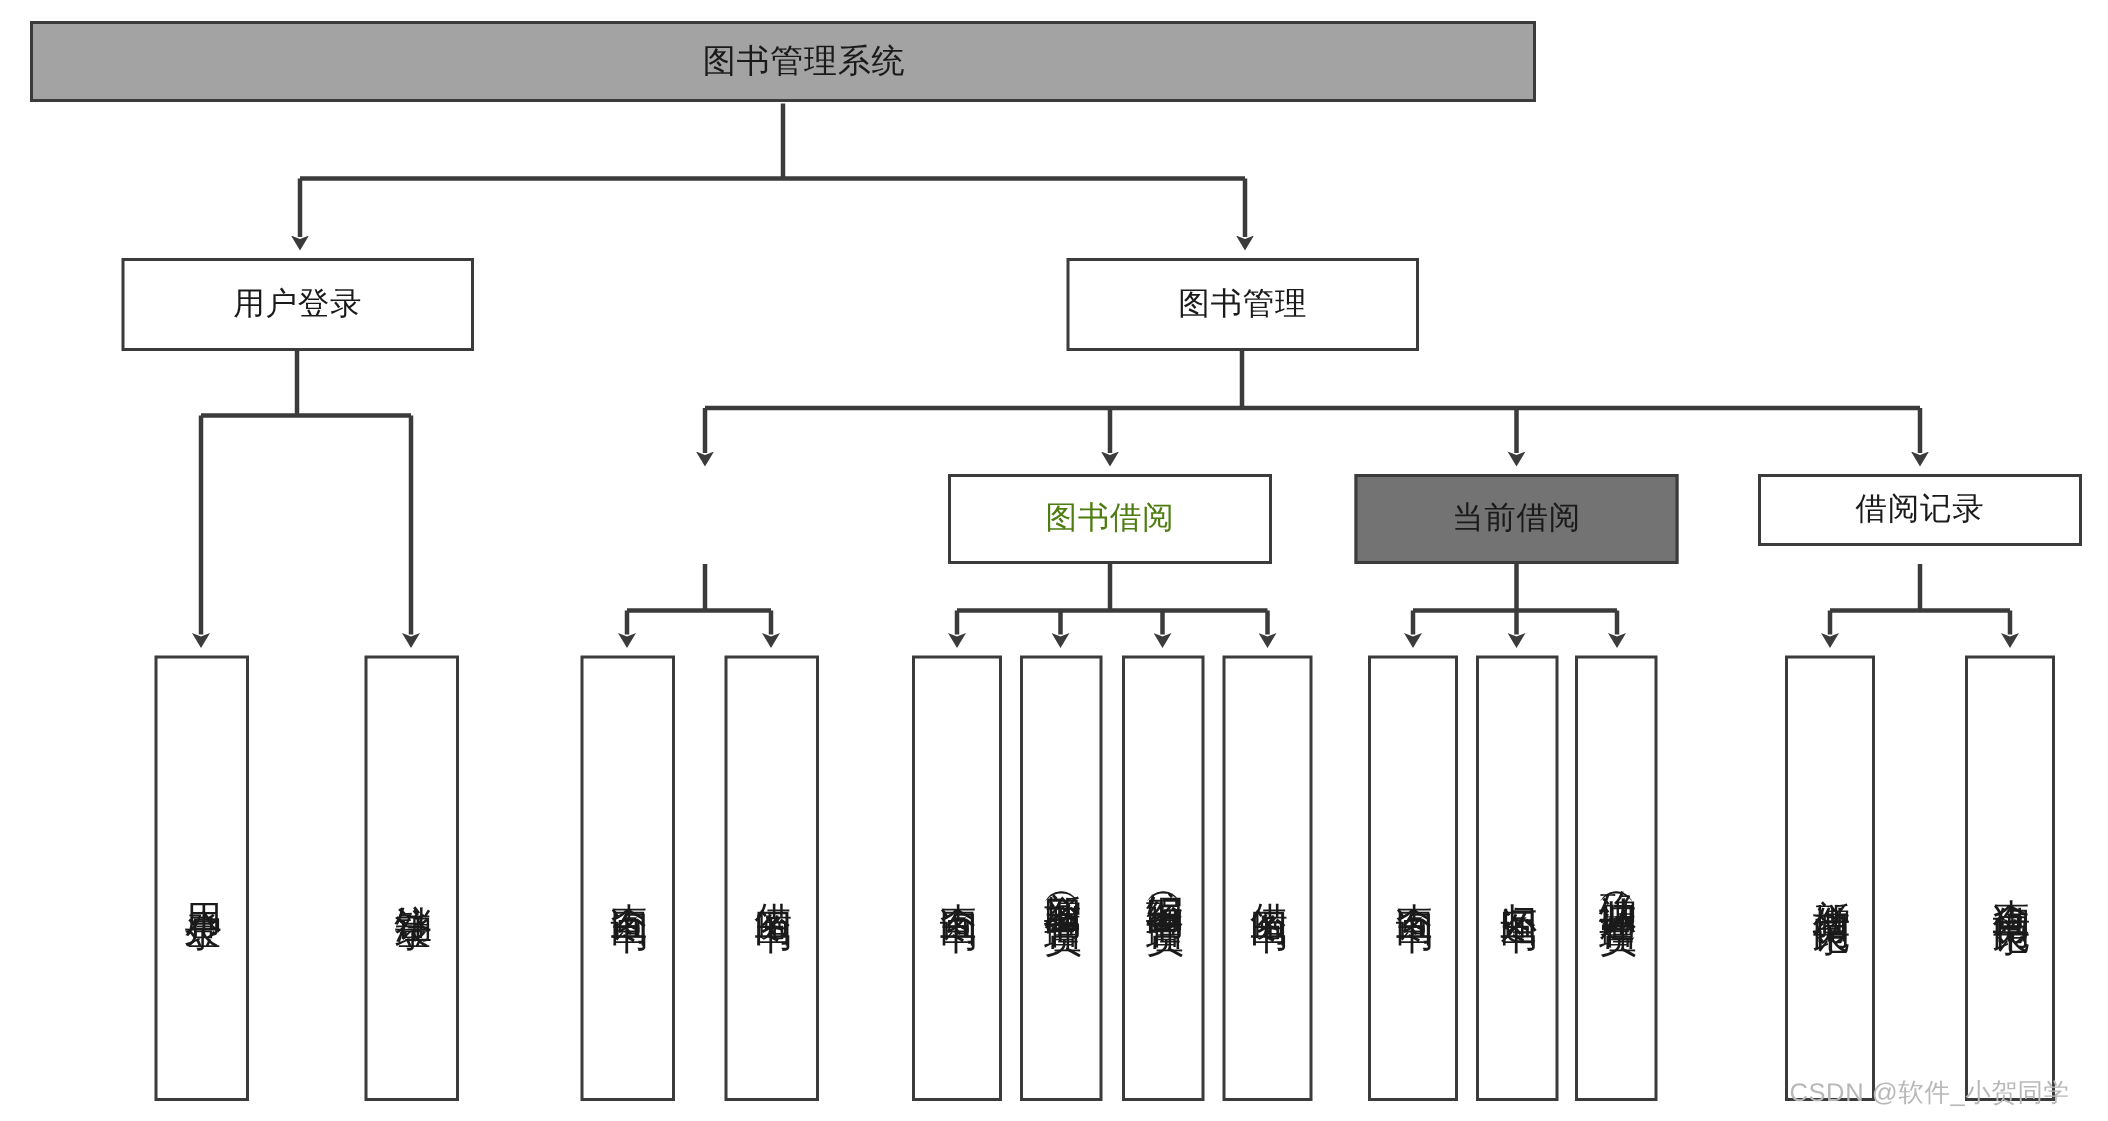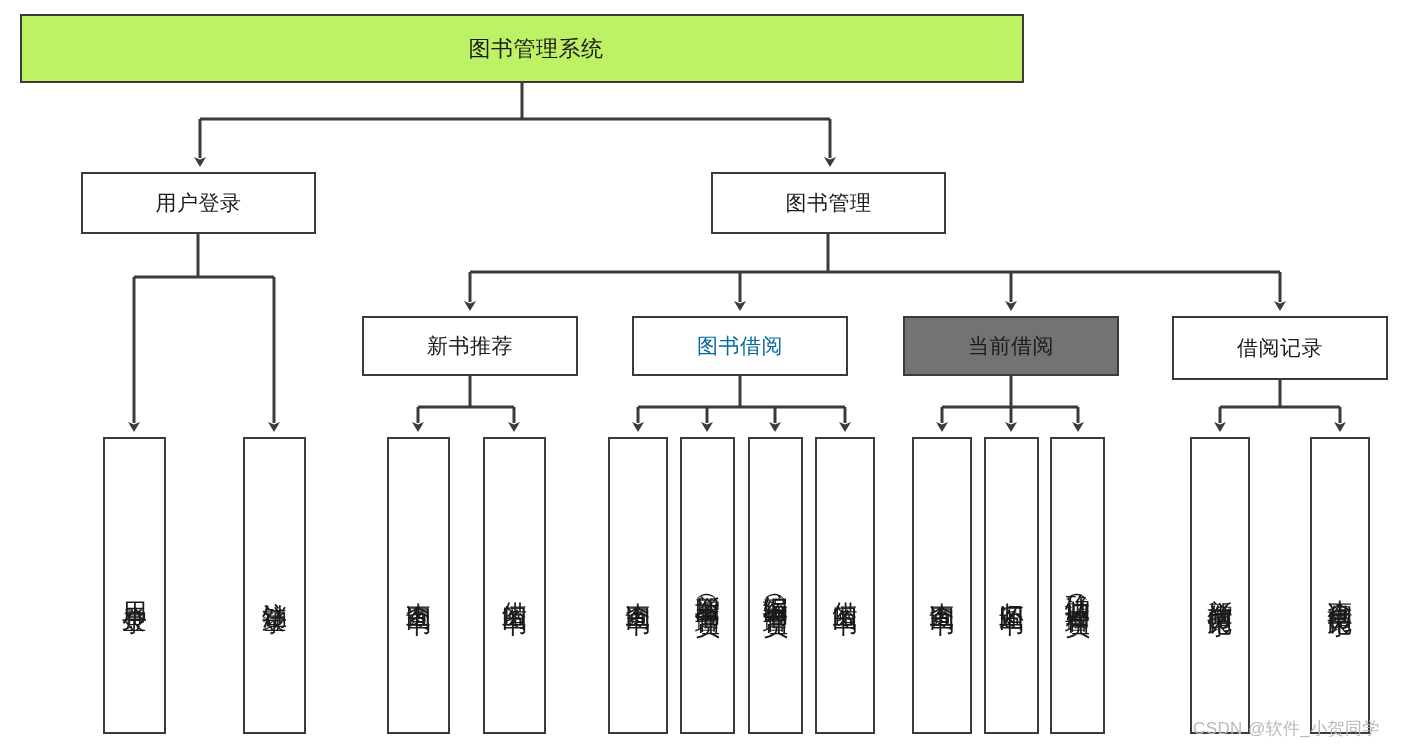--- a/index.html
+++ b/index.html
@@ -123,41 +123,38 @@
       <path d="M1011,407 L1011,423" marker-end="url(#arrow)"></path>
       <path d="M1078,407 L1078,423" marker-end="url(#arrow)"></path>
 
       <path d="M1280,376 L1280,407"></path>
       <path d="M1220,407 L1340,407"></path>
       <path d="M1220,407 L1220,423" marker-end="url(#arrow)"></path>
       <path d="M1340,407 L1340,423" marker-end="url(#arrow)"></path>
     </g>
   </svg>
 
-  <div class="node horiz root" style="left: 20px; top: 14px; width: 1004px; height: 69px; border-color: rgb(59, 59, 59); background: #bef264; color: rgb(26, 26, 26); padding-left: 28px;">
+  <div class="node horiz root" style="left: 20px; top: 14px; width: 1004px; height: 54px; border-color: rgb(59, 59, 59); background: #a3a3a3; color: rgb(26, 26, 26); padding-left: 28px;">
     <span class="label">图书管理系统</span>
   </div>
 
   <div class="node horiz" style="left: 81px; top: 172px; width: 235px; height: 62px; border-color: rgb(59, 59, 59); background: rgb(255, 255, 255); color: rgb(26, 26, 26);">
     <span class="label">用户登录</span>
   </div>
   <div class="node horiz" style="left: 711px; top: 172px; width: 235px; height: 62px; border-color: rgb(59, 59, 59); background: rgb(255, 255, 255); color: rgb(26, 26, 26);">
     <span class="label">图书管理</span>
   </div>
 
-  <div class="node horiz" style="left: 362px; top: 316px; width: 216px; height: 60px; border-color: rgb(59, 59, 59); background: rgb(255, 255, 255); color: rgb(26, 26, 26);">
-    <span class="label">新书推荐</span>
-  </div>
-  <div class="node horiz" style="left: 632px; top: 316px; width: 216px; height: 60px; border-color: rgb(59, 59, 59); background: rgb(255, 255, 255); color: #0369a1;">
+  <div class="node horiz" style="left: 632px; top: 316px; width: 216px; height: 60px; border-color: rgb(59, 59, 59); background: rgb(255, 255, 255); color: #4d7c0f;">
     <span class="label">图书借阅</span>
   </div>
   <div class="node horiz" style="left: 903px; top: 316px; width: 216px; height: 60px; border-color: rgb(59, 59, 59); background: #737373; color: rgb(26, 26, 26);">
     <span class="label">当前借阅</span>
   </div>
-  <div class="node horiz" style="left: 1172px; top: 316px; width: 216px; height: 64px; border-color: rgb(59, 59, 59); background: rgb(255, 255, 255); color: rgb(26, 26, 26);">
+  <div class="node horiz" style="left: 1172px; top: 316px; width: 216px; height: 48px; border-color: rgb(59, 59, 59); background: rgb(255, 255, 255); color: rgb(26, 26, 26);">
     <span class="label">借阅记录</span>
   </div>
 
   <div class="node vert" style="left: 103px; top: 437px; width: 63px; height: 297px; border-color: rgb(59, 59, 59); background: rgb(255, 255, 255); color: rgb(26, 26, 26);">
     <span class="label">用户登录</span>
   </div>
   <div class="node vert" style="left: 243px; top: 437px; width: 63px; height: 297px; border-color: rgb(59, 59, 59); background: rgb(255, 255, 255); color: rgb(26, 26, 26);">
     <span class="label">注销登录</span>
   </div>
   <div class="node vert" style="left: 387px; top: 437px; width: 63px; height: 297px; border-color: rgb(59, 59, 59); background: rgb(255, 255, 255); color: rgb(26, 26, 26);">

